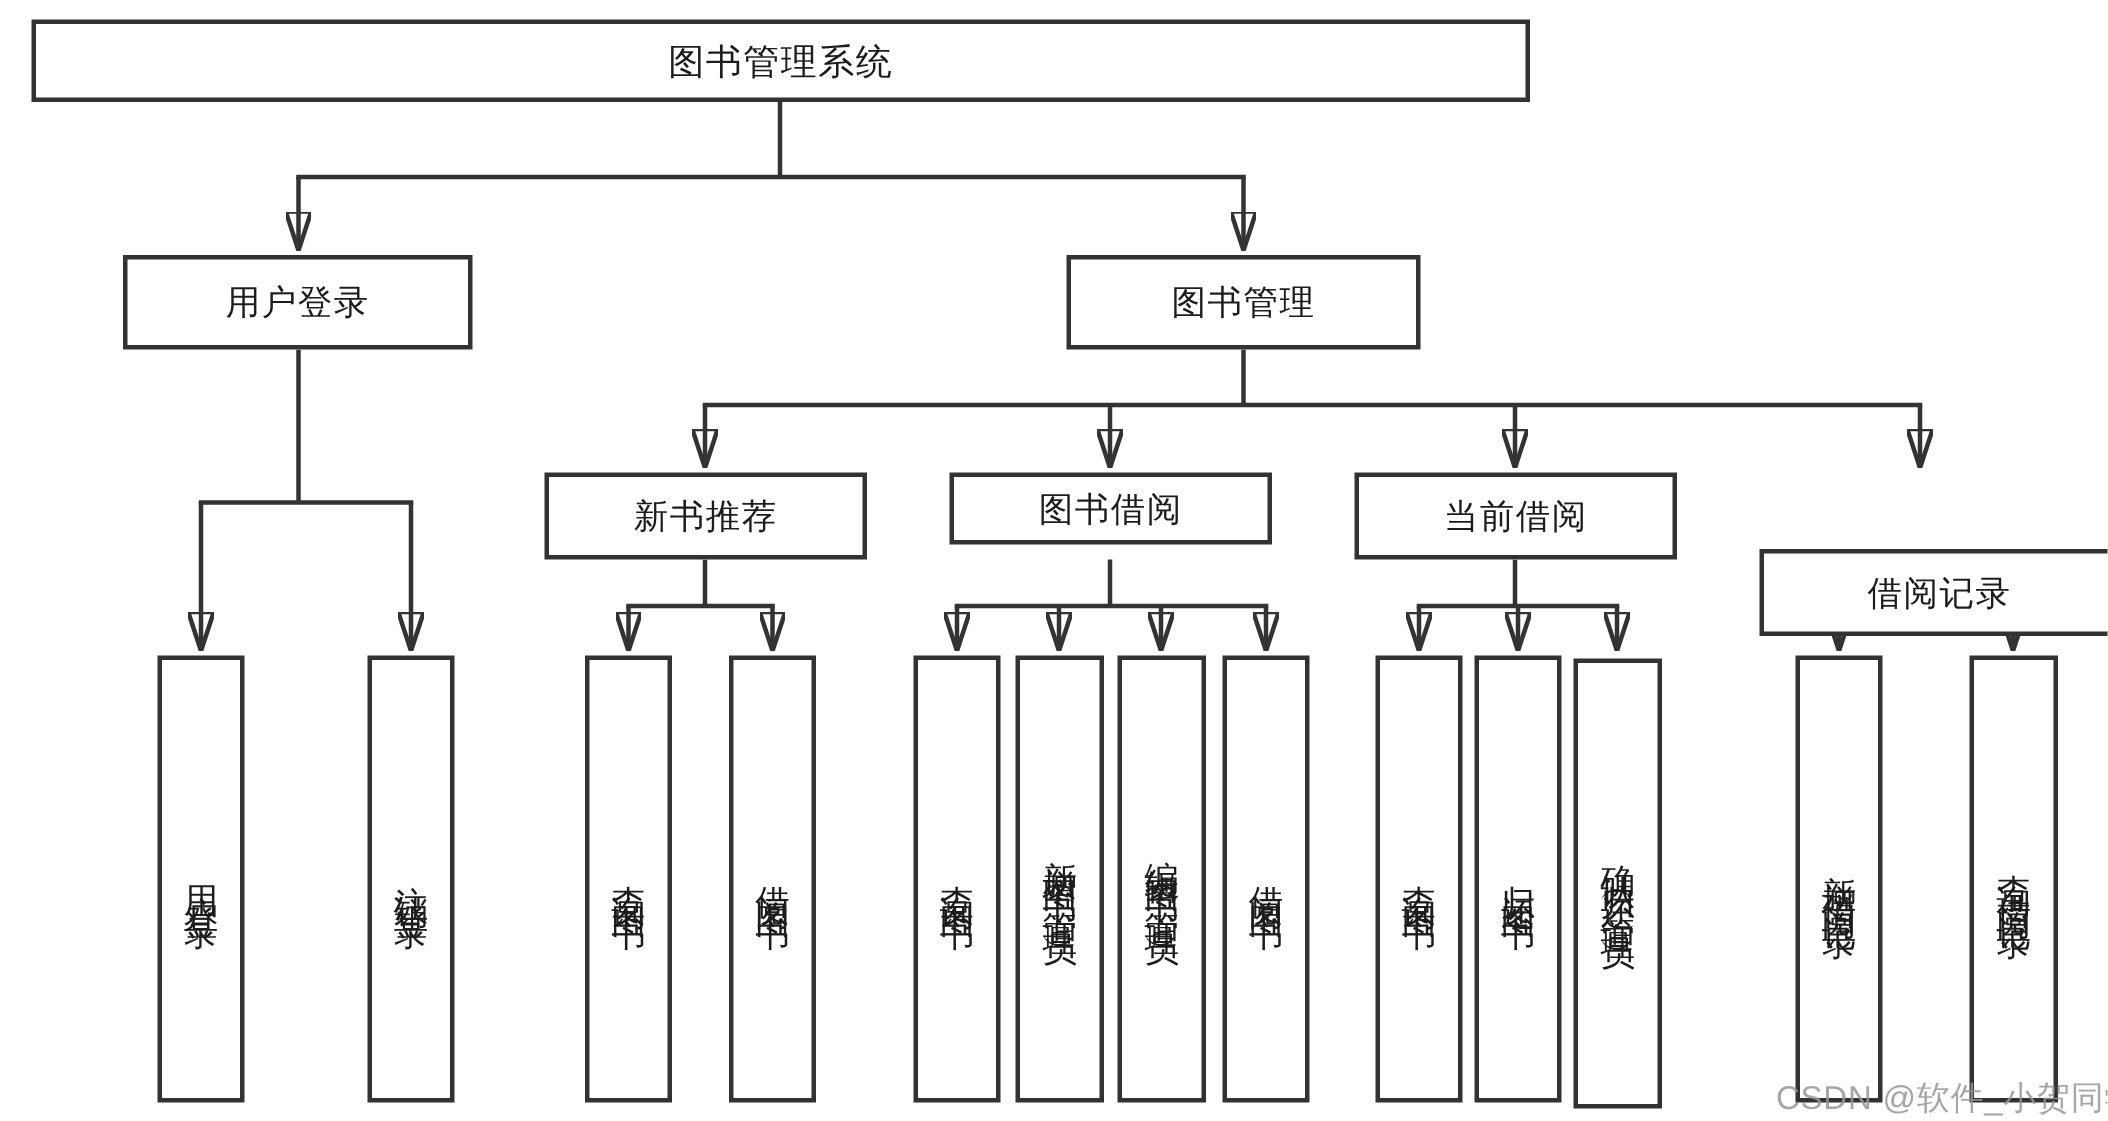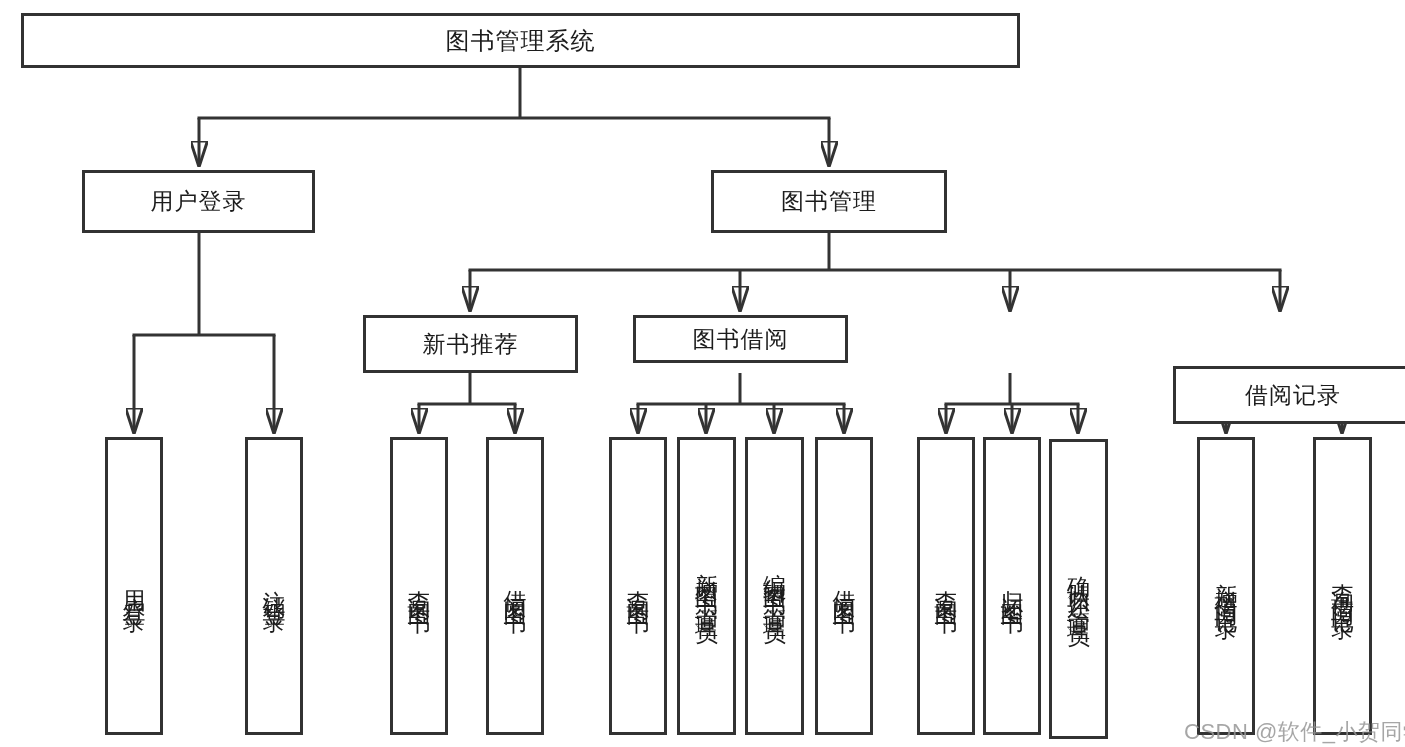--- a/index.html
+++ b/index.html
@@ -107,20 +107,21 @@
     <path d="M1342,404 V433" marker-end="url(#arrow)"></path>
   </svg>
 
   <div class="box" style="left:21px; top:13px; width:999px; height:55px; font-size:24px;">图书管理系统</div>
 
   <div class="box" style="left:82px; top:170px; width:233px; height:63px;">用户登录</div>
   <div class="box" style="left:711px; top:170px; width:236px; height:63px;">图书管理</div>
 
   <div class="box" style="left:363px; top:315px; width:215px; height:58px;text-align:center;">新书推荐</div>
   <div class="box" style="left:633px; top:315px; width:215px; height:48px;">图书借阅</div>
+  <div class="box" style="left:903px; top:315px; width:215px; height:58px;">当前借阅</div>
   <div class="box" style="left:1173px; top:321px; width:240px; height:58px;margin-top:45px;">借阅记录</div>
 
   <div class="box v" style="left:105px; top:437px; width:58px; height:298px;">用户登录</div>
   <div class="box v" style="left:245px; top:437px; width:58px; height:298px;">注销登录</div>
 
   <div class="box v" style="left:390px; top:437px; width:58px; height:298px;">查询图书</div>
   <div class="box v" style="left:486px; top:437px; width:58px; height:298px;">借阅图书</div>
 
   <div class="box v" style="left:609px; top:437px; width:58px; height:298px;">查询图书</div>
   <div class="box v" style="left:677px; top:437px; width:59px; height:298px;">新增图书（管理员）</div>

